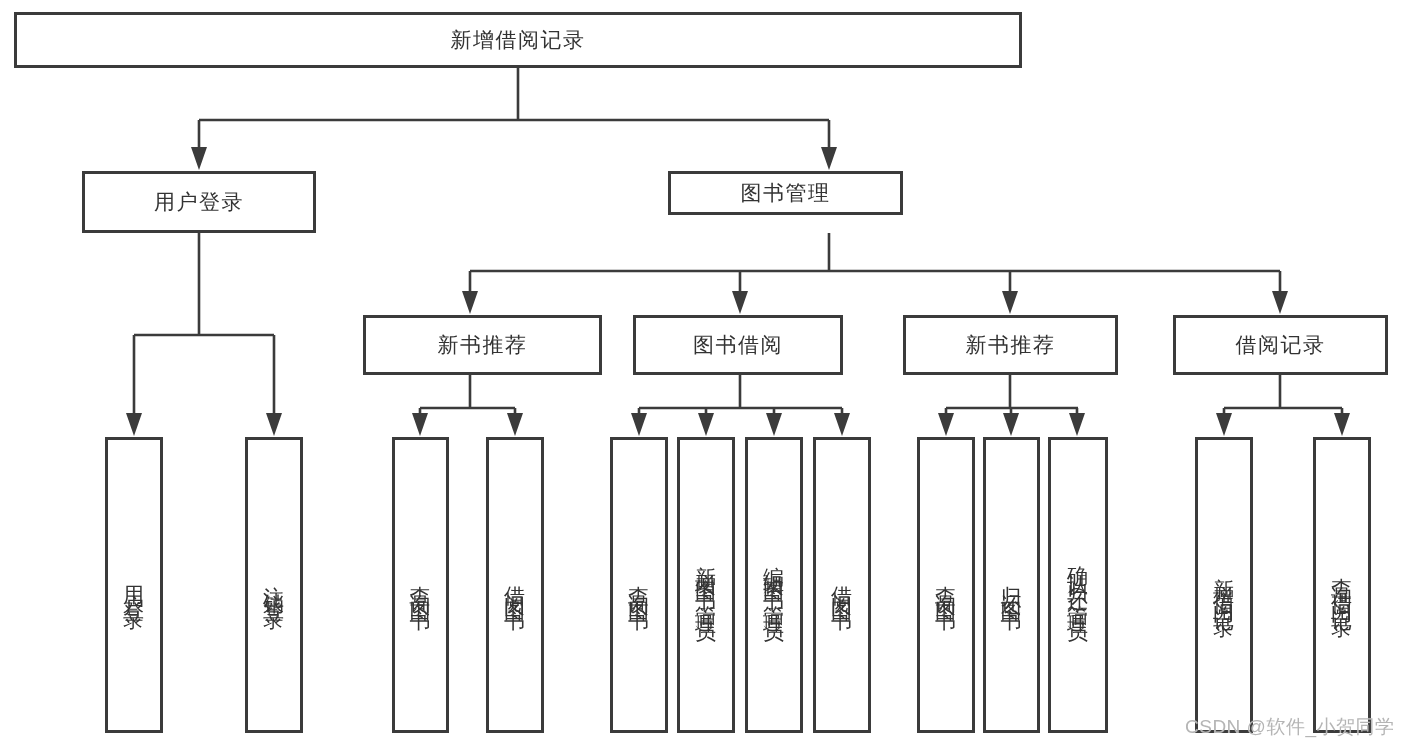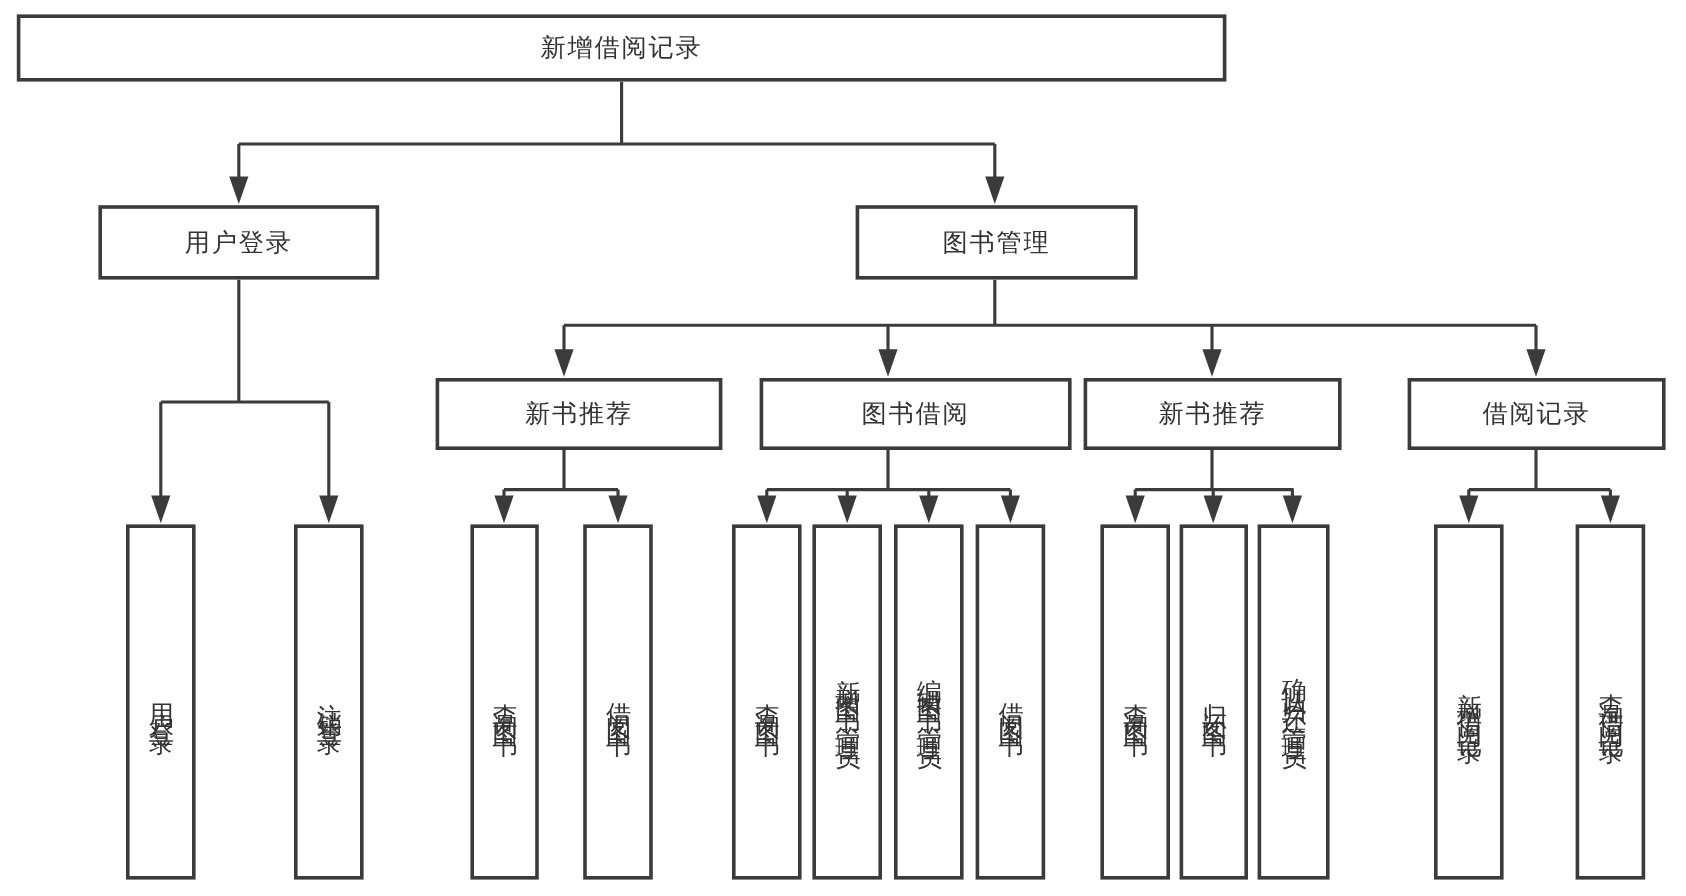--- a/index.html
+++ b/index.html
@@ -80,28 +80,28 @@
     </g>
   </svg>
 
   <div class="box" style="left:14px;top:12px;width:1008px;height:56px">
     <span class="lbl">新增借阅记录</span>
   </div>
 
   <div class="box" style="left:82px;top:171px;width:234px;height:62px">
     <span class="lbl">用户登录</span>
   </div>
-  <div class="box" style="left:713px;top:171px;width:235px;height:62px">
+  <div class="box" style="left:668px;top:171px;width:235px;height:44px">
     <span class="lbl">图书管理</span>
   </div>
 
   <div class="box" style="left:363px;top:315px;width:239px;height:60px">
     <span class="lbl">新书推荐</span>
   </div>
-  <div class="box" style="left:633px;top:315px;width:260px;height:60px">
+  <div class="box" style="left:633px;top:315px;width:210px;height:60px">
     <span class="lbl">图书借阅</span>
   </div>
   <div class="box" style="left:903px;top:315px;width:215px;height:60px">
     <span class="lbl">新书推荐</span>
   </div>
   <div class="box" style="left:1173px;top:315px;width:215px;height:60px">
     <span class="lbl">借阅记录</span>
   </div>
 
   <div class="box v" style="left:105px;top:437px;width:58px;height:296px">
@@ -141,14 +141,15 @@
     <span class="lbl">确认归还（管理员）</span>
   </div>
 
   <div class="box v" style="left:1195px;top:437px;width:58px;height:296px">
     <span class="lbl">新增借阅记录</span>
   </div>
   <div class="box v" style="left:1313px;top:437px;width:58px;height:296px">
     <span class="lbl">查询借阅记录</span>
   </div>
 
+  <div class="watermark">CSDN @软件_小贺同学</div>
 
 </div>
 
 </body></html>

